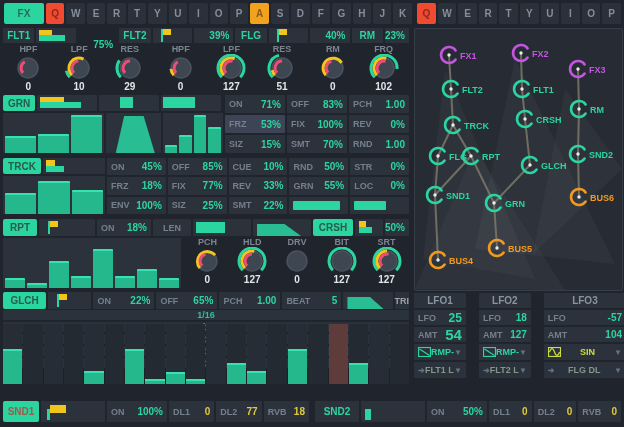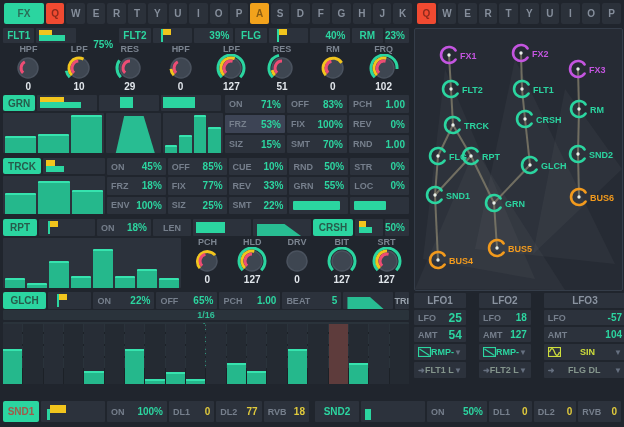--- a/index.html
+++ b/index.html
@@ -698,21 +698,21 @@
       <div class="lfopanel">
         <div class="cell title">
           <span>LFO1</span>
         </div>
         <div class="cell">
           <span class="lbl">LFO</span>
           <span class="val" style="font-size:12px;">25</span>
         </div>
         <div class="cell">
           <span class="lbl">AMT</span>
-          <span class="val" style="font-size:12px;">54</span>
+          <span class="val" style="font-size:15px;">54</span>
         </div>
         <div class="cell drow">
           <svg width="13" height="10">
             <rect x="0.5" y="0.5" width="12" height="9" fill="none" stroke="#2BD5A0" stroke-width="1.2"></rect>
             <path d="M1.5,2 L11.5,8.5" stroke="#2BD5A0" stroke-width="1.2" fill="none"></path>
           </svg>
           <span class="wavelab" style="color:#2BD5A0;">RMP-</span>
           <span class="arrow">▼</span>
         </div>
         <div class="cell drow">

